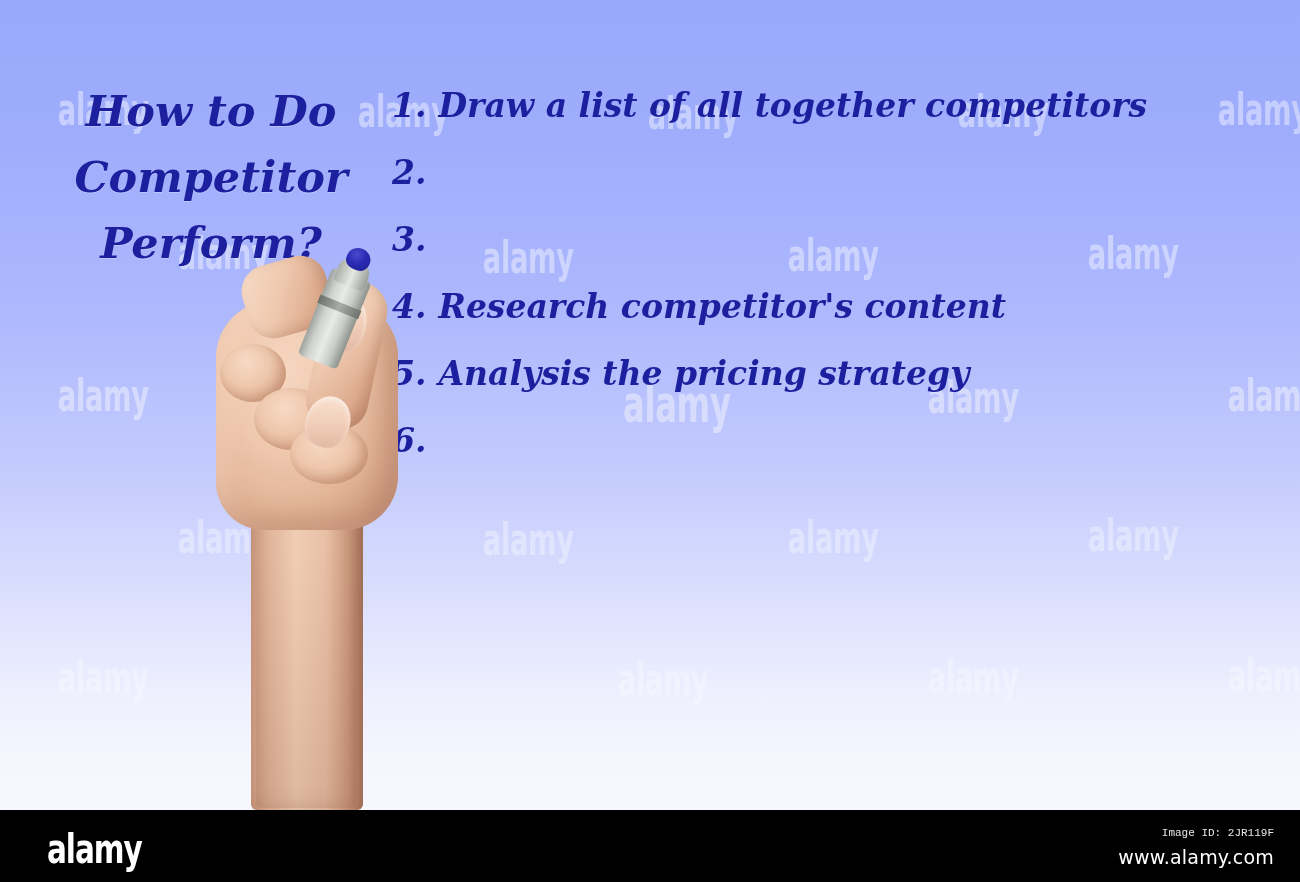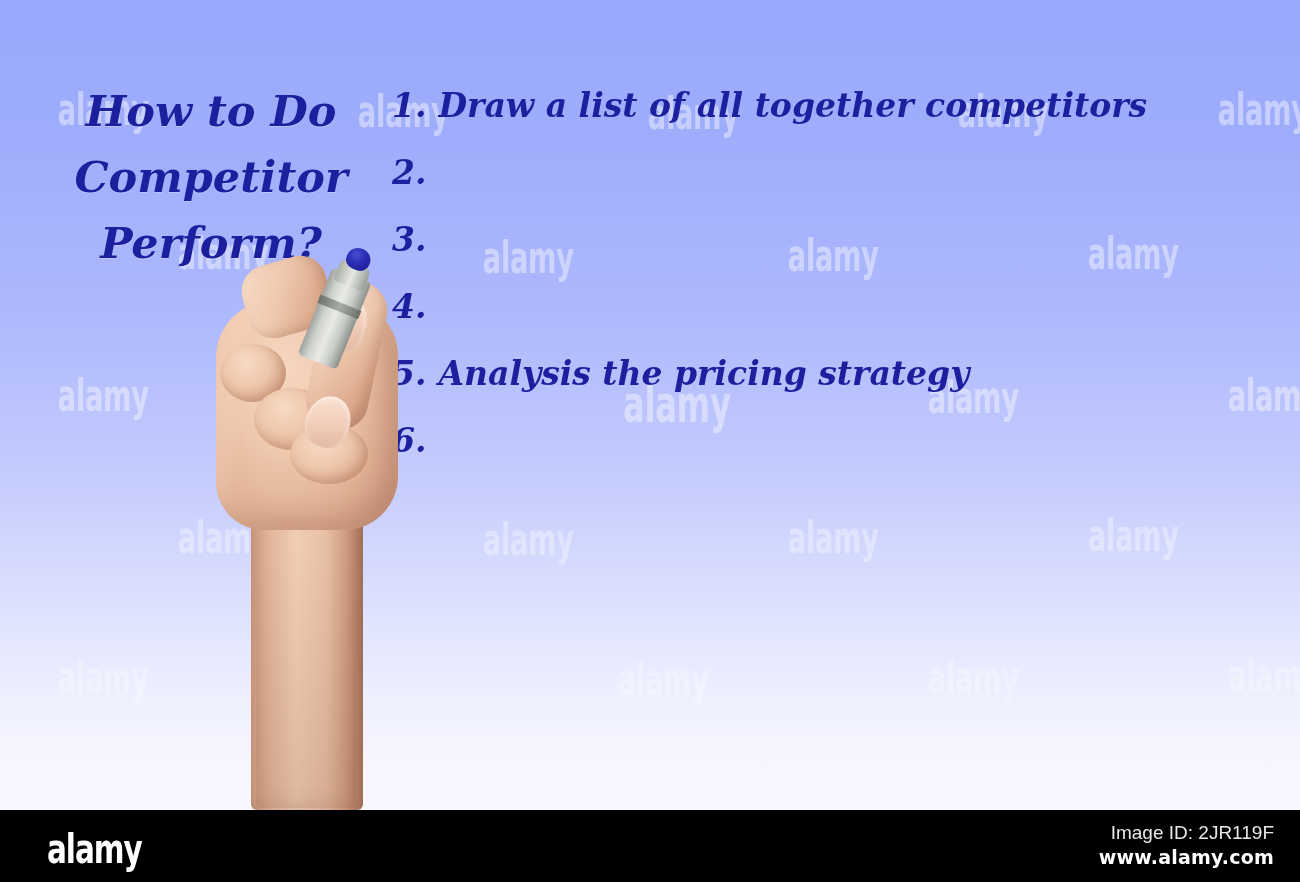--- a/index.html
+++ b/index.html
@@ -224,28 +224,28 @@
     transform: scaleX(0.72);
     transform-origin: left top;
   }
   #bar-right {
     position: absolute;
     right: 26px;
     top: 12px;
     text-align: right;
   }
   #image-id {
-    font-family: Liberation Sans, sans-serif;
-    font-size: 19px;
+    font-family: Liberation Mono, monospace;
+    font-size: 11px;
     color: #e8e8e8;
     line-height: 22px;
   }
   #alamy-url {
     font-family: "DejaVu Sans", sans-serif;
-    font-weight: 700;
+    font-weight: 400;
     font-size: 19px;
     color: #ffffff;
     line-height: 26px;
     letter-spacing: 0.2px;
   }
 </style>
 </head>
 <body>
 
 <div id="stage">
@@ -290,20 +290,21 @@
         <span class="step-text">Draw a list of all together competitors</span>
       </div>
       <div class="step">
         <span class="step-num">2.</span>
       </div>
       <div class="step">
         <span class="step-num">3.</span>
       </div>
       <div class="step">
         <span class="step-num">4.</span>
+        <span class="step-text">Research competitor's content</span>
       </div>
       <div class="step">
         <span class="step-num">5.</span>
         <span class="step-text">Analysis the pricing strategy</span>
       </div>
       <div class="step">
         <span class="step-num">6.</span>
       </div>
     </div>
 

